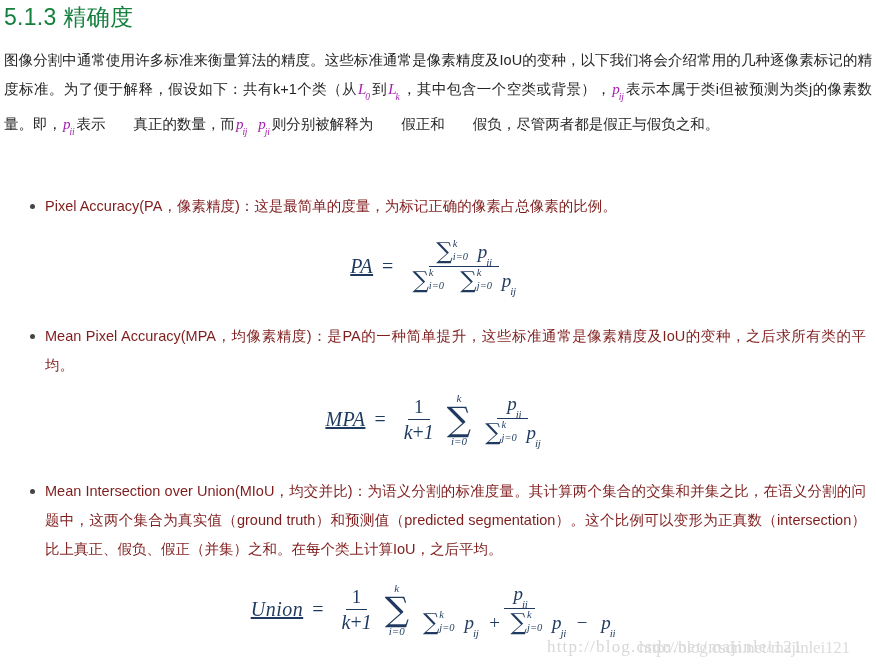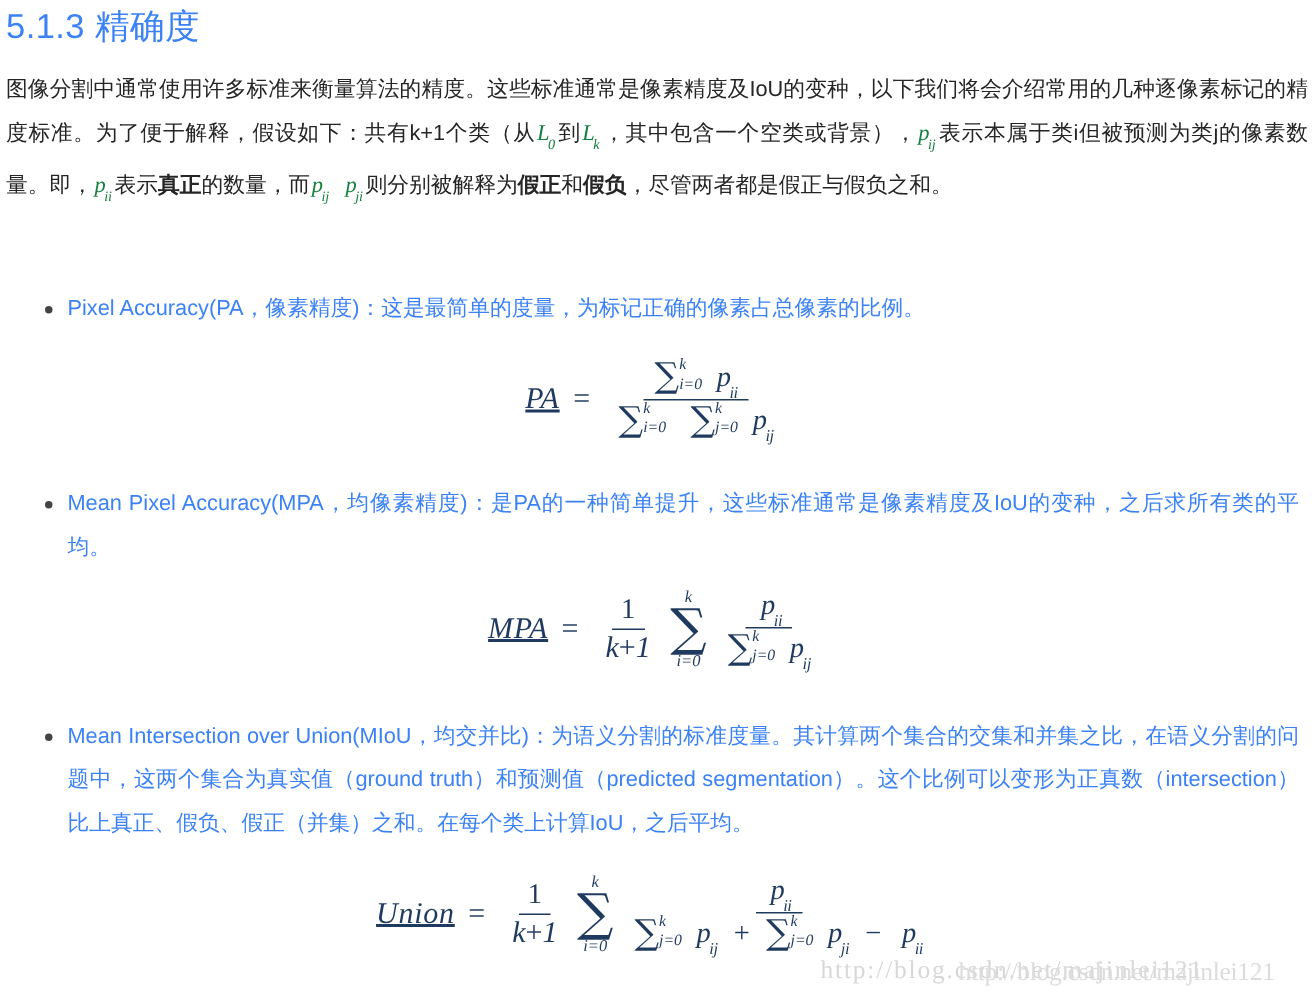--- a/index.html
+++ b/index.html
@@ -17,46 +17,46 @@
     -webkit-font-smoothing: antialiased;
   }
 
   
   .page-heading {
     position: absolute;
     left: 4px;
     top: 2px;
     font-size: 23px;
     font-weight: 300;
-    color: #3b82f6;
+    color: #15803d;
     letter-spacing: 0.3px;
     line-height: 30px;
     white-space: nowrap;
   }
 
   
   .intro-para {
     position: absolute;
     left: 4px;
     top: 46px;
     width: 868px;
     font-size: 14.5px;
     line-height: 29px;
     color: #252525;
     text-align: justify;
     text-justify: inter-character;
   }
-  .intro-para .b { font-weight: bold; }
+  .intro-para .b { font-weight: normal; margin-left: 28px; }
 
   
   .mi {
     font-family: "Liberation Serif", "DejaVu Serif", serif;
     font-style: italic;
     font-size: 15px;
-    color: #15803d;
+    color: #a21caf;
     position: relative;
     padding: 0 1px;
   }
   .mi sub {
     font-size: 9.5px;
     font-style: italic;
     position: relative;
     top: 2px;
     left: -1px;
     letter-spacing: -0.2px;
@@ -68,21 +68,21 @@
     left: 0;
     top: 0;
     width: 876px;
   }
   .bullet-item {
     position: absolute;
     left: 28px;
     width: 838px;
     font-size: 14.5px;
     line-height: 29px;
-    color: #3b82f6;
+    color: #7f1d1d;
     padding-left: 17px;
     box-sizing: border-box;
     text-align: justify;
     text-justify: inter-character;
   }
   .bullet-item::before {
     content: "";
     position: absolute;
     left: 2px;
     top: 12px;

